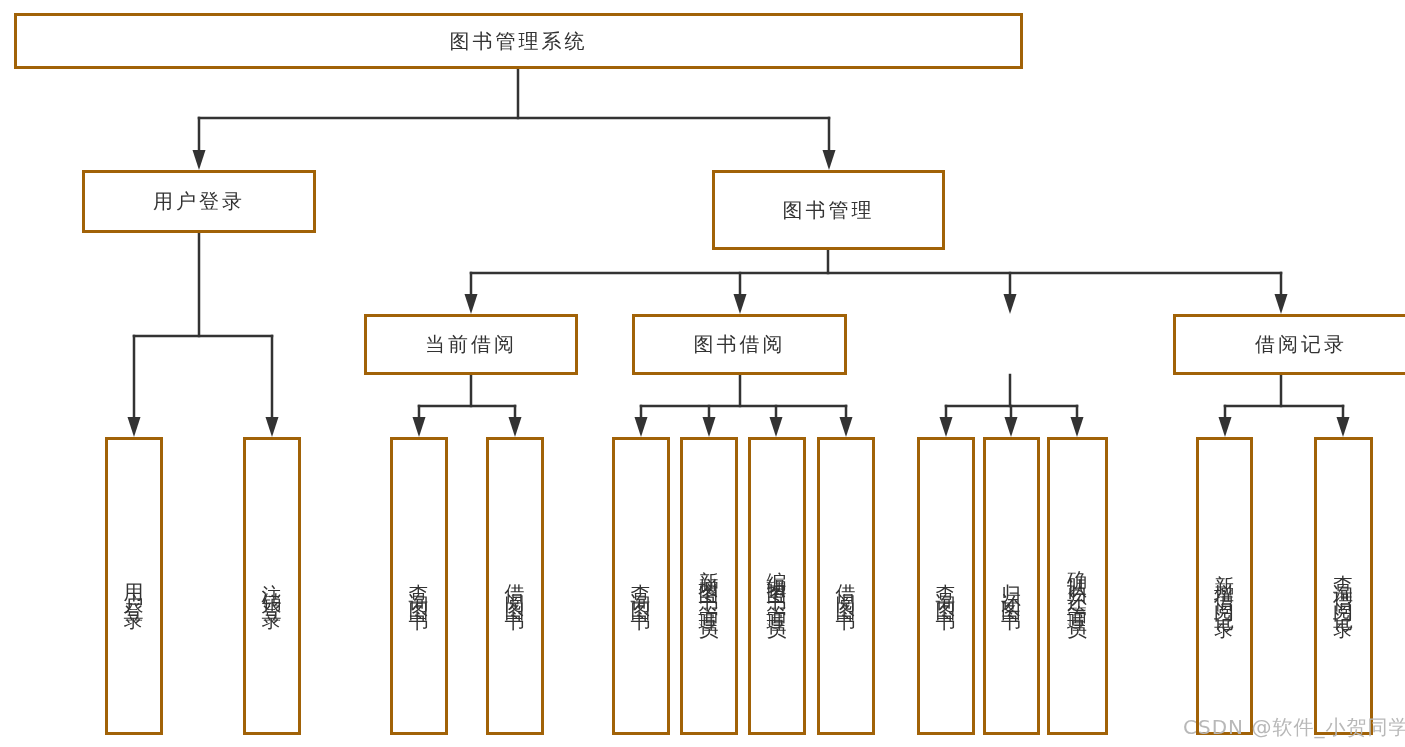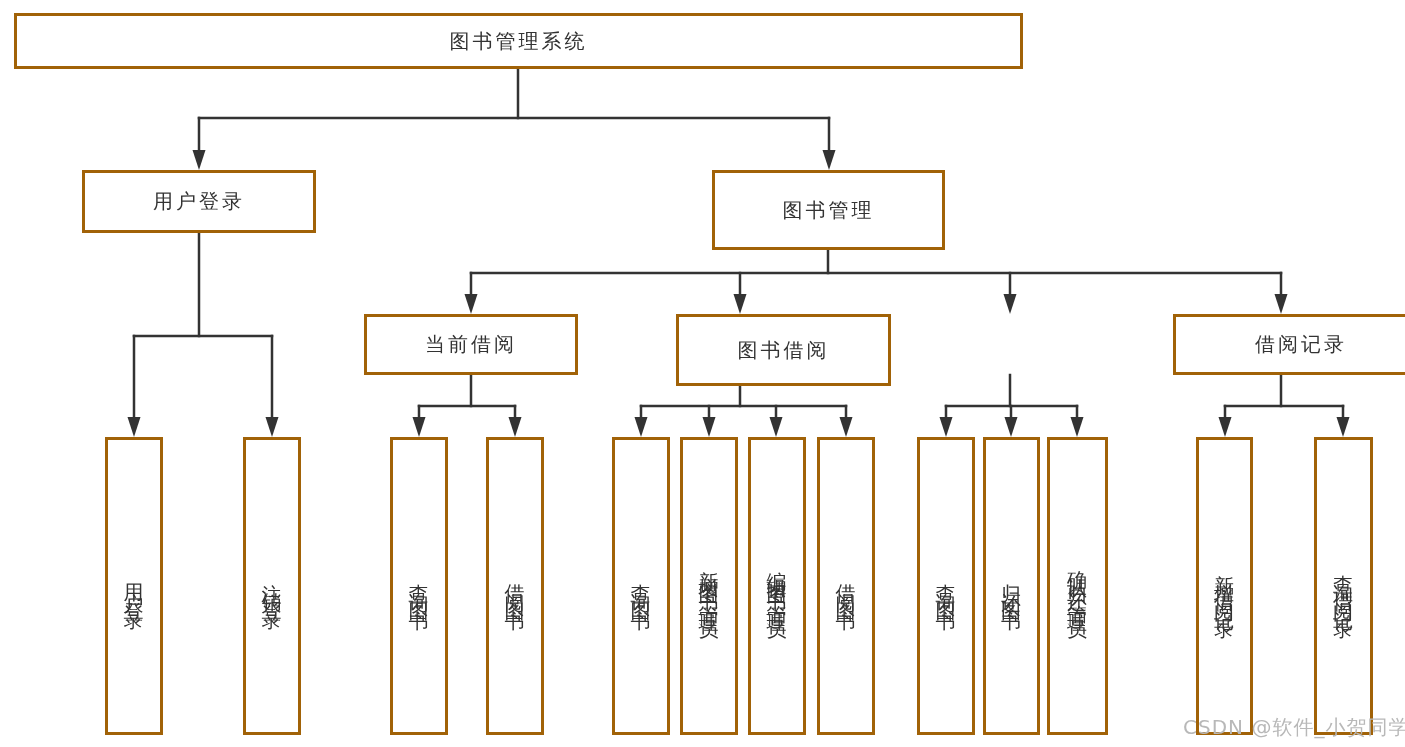--- a/index.html
+++ b/index.html
@@ -147,21 +147,21 @@
       <polygon points="1336.5,417 1349.5,417 1343,437"></polygon>
     </g>
   </svg>
 
   <div class="box h" style="left:14px; top:13px; width:1009px; height:56px;">图书管理系统</div>
 
   <div class="box h" style="left:82px; top:170px; width:234px; height:63px;">用户登录</div>
   <div class="box h" style="left:712px; top:170px; width:233px; height:80px;">图书管理</div>
 
   <div class="box h" style="left:364px; top:314px; width:214px; height:61px;">当前借阅</div>
-  <div class="box h" style="left:632px; top:314px; width:215px; height:72px;margin-left:44px;">图书借阅</div>
+  <div class="box h" style="left:632px; top:314px; width:215px; height:61px;">图书借阅</div>
   <div class="box h" style="left:1173px; top:314px; width:256px; height:61px;">借阅记录</div>
 
   <div class="box v" style="left:105px; top:437px; width:58px; height:298px;">用户登录</div>
   <div class="box v" style="left:243px; top:437px; width:58px; height:298px;">注销登录</div>
 
   <div class="box v" style="left:390px; top:437px; width:58px; height:298px;">查询图书</div>
   <div class="box v" style="left:486px; top:437px; width:58px; height:298px;">借阅图书</div>
 
   <div class="box v" style="left:612px; top:437px; width:58px; height:298px;">查询图书</div>
   <div class="box v long" style="left:680px; top:437px; width:58px; height:298px;">新增图书（管理员）</div>

